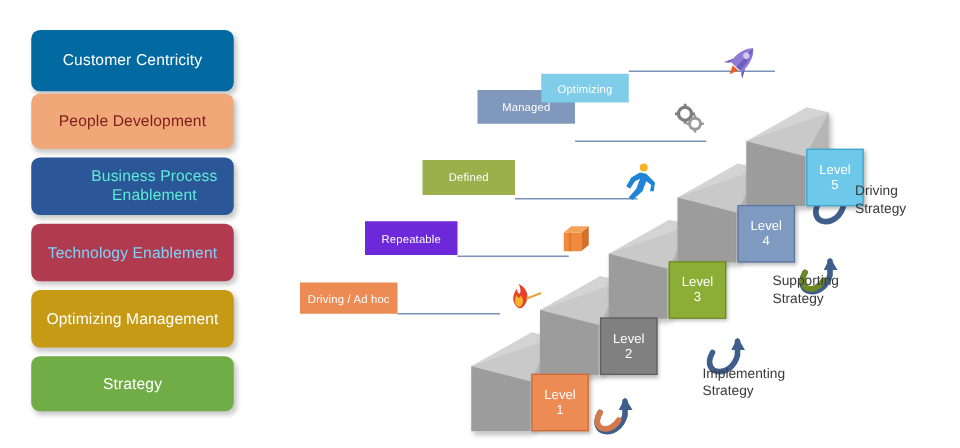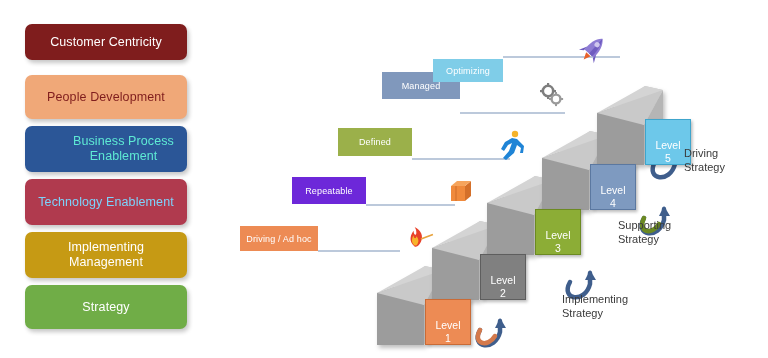--- a/index.html
+++ b/index.html
@@ -51,55 +51,55 @@
   .levelbox{
     position:absolute;
     width:46px;height:46px;
     color:#ffffff;
     font-size:10.5px;
     line-height:12.5px;
     text-align:center;
     display:flex;
     flex-direction:column;
     align-items:center;
-    justify-content:flex-end;
+    justify-content:center;
     box-sizing:border-box;
     box-shadow:1.5px 2px 3px rgba(0,0,0,.28);
   }
   .levelbox span{display:block;}
 
   
   .strategy-cap{
     position:absolute;
     color:#3a3a3a;
     font-size:11px;
     line-height:14px;
     white-space:pre-line;
   }
 </style>
 </head>
 <body>
 
 <div id="canvas">
 
   <div id="pillars">
-      <div class="pillar" style="top: 24px; height: 36px; background: #7f1d1d; color: rgb(255, 255, 255);">
+      <div class="pillar" style="top: 24px; height: 49px; background: #0369a1; color: rgb(255, 255, 255);">
         <span>Customer Centricity</span>
       </div>
       <div class="pillar" style="top: 75px; height: 44px; background: rgb(240, 168, 120); color: #7f1d1d;">
         <span>People Development</span>
       </div>
       <div class="pillar" style="top: 126px; height: 46px; background: rgb(43, 86, 151); color: #5eead4; padding-left: 41px;">
         <span>Business Process Enablement</span>
       </div>
       <div class="pillar" style="top: 179px; height: 46px; background: rgb(176, 58, 78); color: #7dd3fc;">
         <span>Technology Enablement</span>
       </div>
       <div class="pillar" style="top: 232px; height: 46px; background: rgb(198, 154, 20); color: rgb(255, 255, 255);">
-        <span>Implementing Management</span>
+        <span>Optimizing Management</span>
       </div>
       <div class="pillar" style="top: 285px; height: 44px; background: rgb(112, 173, 71); color: rgb(255, 255, 255);">
         <span>Strategy</span>
       </div>
     </div>
 
   <svg class="stepwrap" viewBox="0 0 768 358">
     <defs>
       <filter id="sh" x="-40%" y="-40%" width="200%" height="200%">
         <feDropShadow dx="2" dy="3" stdDeviation="2.2" flood-color="#000" flood-opacity="0.25"></feDropShadow>

